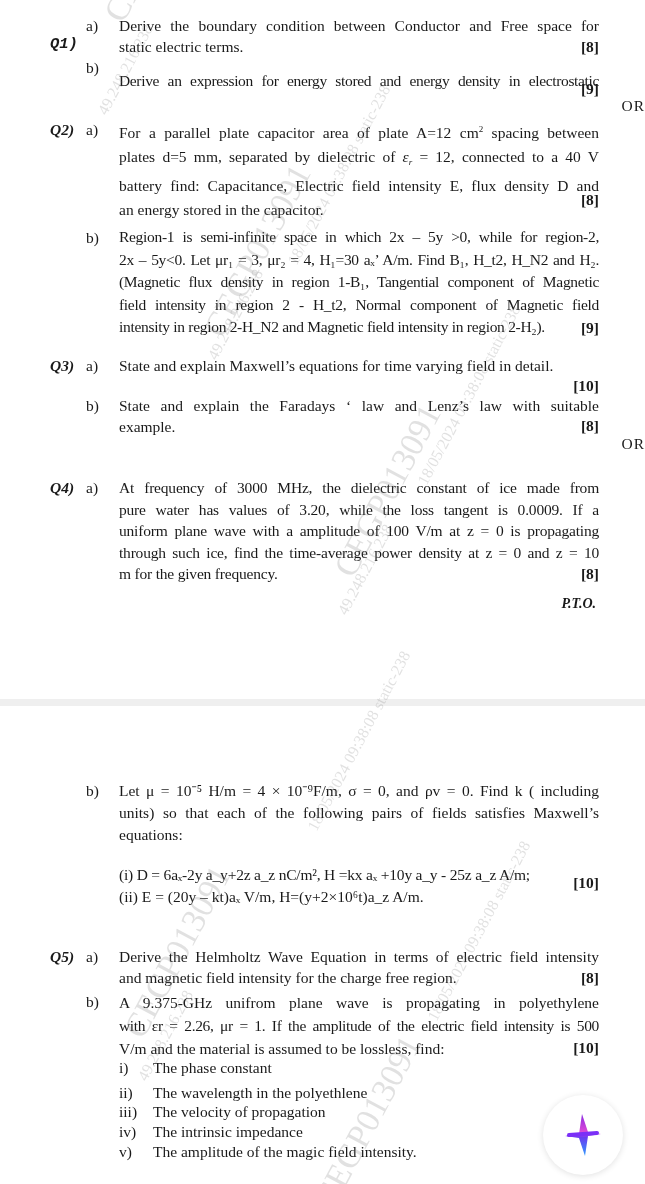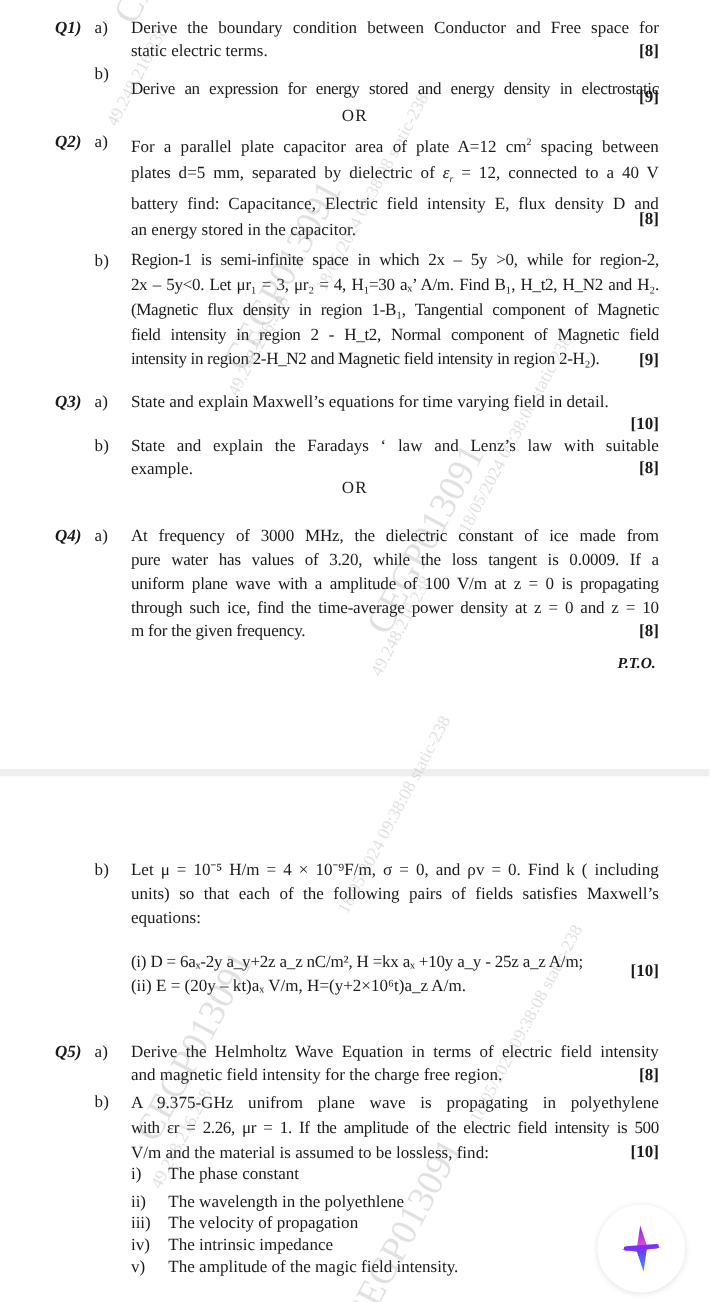--- a/index.html
+++ b/index.html
@@ -8,21 +8,21 @@
   .page { position:absolute; left:0; width:645px; background:#fff; }
   .page1 { top:0; height:699px; }
   .sep { position:absolute; left:0; top:699px; width:645px; height:7px; background:#efefef; }
   .page2 { top:706px; height:478px; }
 
   .q { position:absolute; left:0; width:645px; font-size:15.5px; line-height:20.5px; }
   .qno { position:absolute; left:50px; font-style:italic; font-weight:bold; }
   .lbl { position:absolute; left:86px; }
   .body { position:absolute; left:119px; width:480px; text-align:justify; }
   .marks { position:absolute; right:46px; font-weight:bold; }
-  .or { position:absolute; left:0; width:645px; text-align:center; font-size:15.5px; letter-spacing:1px; }
+  .or { position:absolute; left:0; width:645px; text-align:right; font-size:15.5px; letter-spacing:1px; }
   .pto { position:absolute; right:49px; font-style:italic; font-weight:bold; font-size:14px; }
   .line { display:block; white-space:nowrap; }
   .just { display:block; text-align:justify; text-align-last:justify;font-family:Liberation Serif, serif; }
   sub { font-size:9px; vertical-align:-3px; }
   sup { font-size:9px; vertical-align:6px; }
   .it { font-style:italic; }
   .sub-items .row { position:absolute; left:119px; font-size:15.5px; }
   .sub-items .row .rn { display:inline-block; width:34px; }
 
   .wm { position:absolute; color:rgba(120,120,120,0.22); font-family:"Liberation Serif", serif; white-space:nowrap; transform-origin:left bottom; pointer-events:none; }
@@ -30,21 +30,21 @@
   .wm.small { font-size:16px; }
 
   .fab { position:absolute; left:543px; top:1095px; width:80px; height:80px; border-radius:50%; background:#fff; box-shadow:0 1px 6px rgba(0,0,0,0.12); display:flex; align-items:center; justify-content:center; }
 </style>
 </head>
 <body>
 
 <div class="page page1">
 
   <div class="q" style="top:16px;">
-    <span class="qno" style="top:0;">Q1)</span>
+    <span class="qno" style="top:18px;font-family:Liberation Mono, monospace;">Q1)</span>
     <span class="lbl" style="top:0;">a)</span>
     <div class="body" style="top:0;">
       <span class="just">Derive the boundary condition between Conductor and Free space for</span>
       <span class="line">static electric terms.</span>
     </div>
     <span class="marks" style="top:21px;">[8]</span>
 
     <span class="lbl" style="top:42px;">b)</span>
     <div class="body" style="top:42px; letter-spacing:-0.35px;margin-top:13px;">
       <span class="just">Derive an expression for energy stored and energy density in electrostatic</span>

